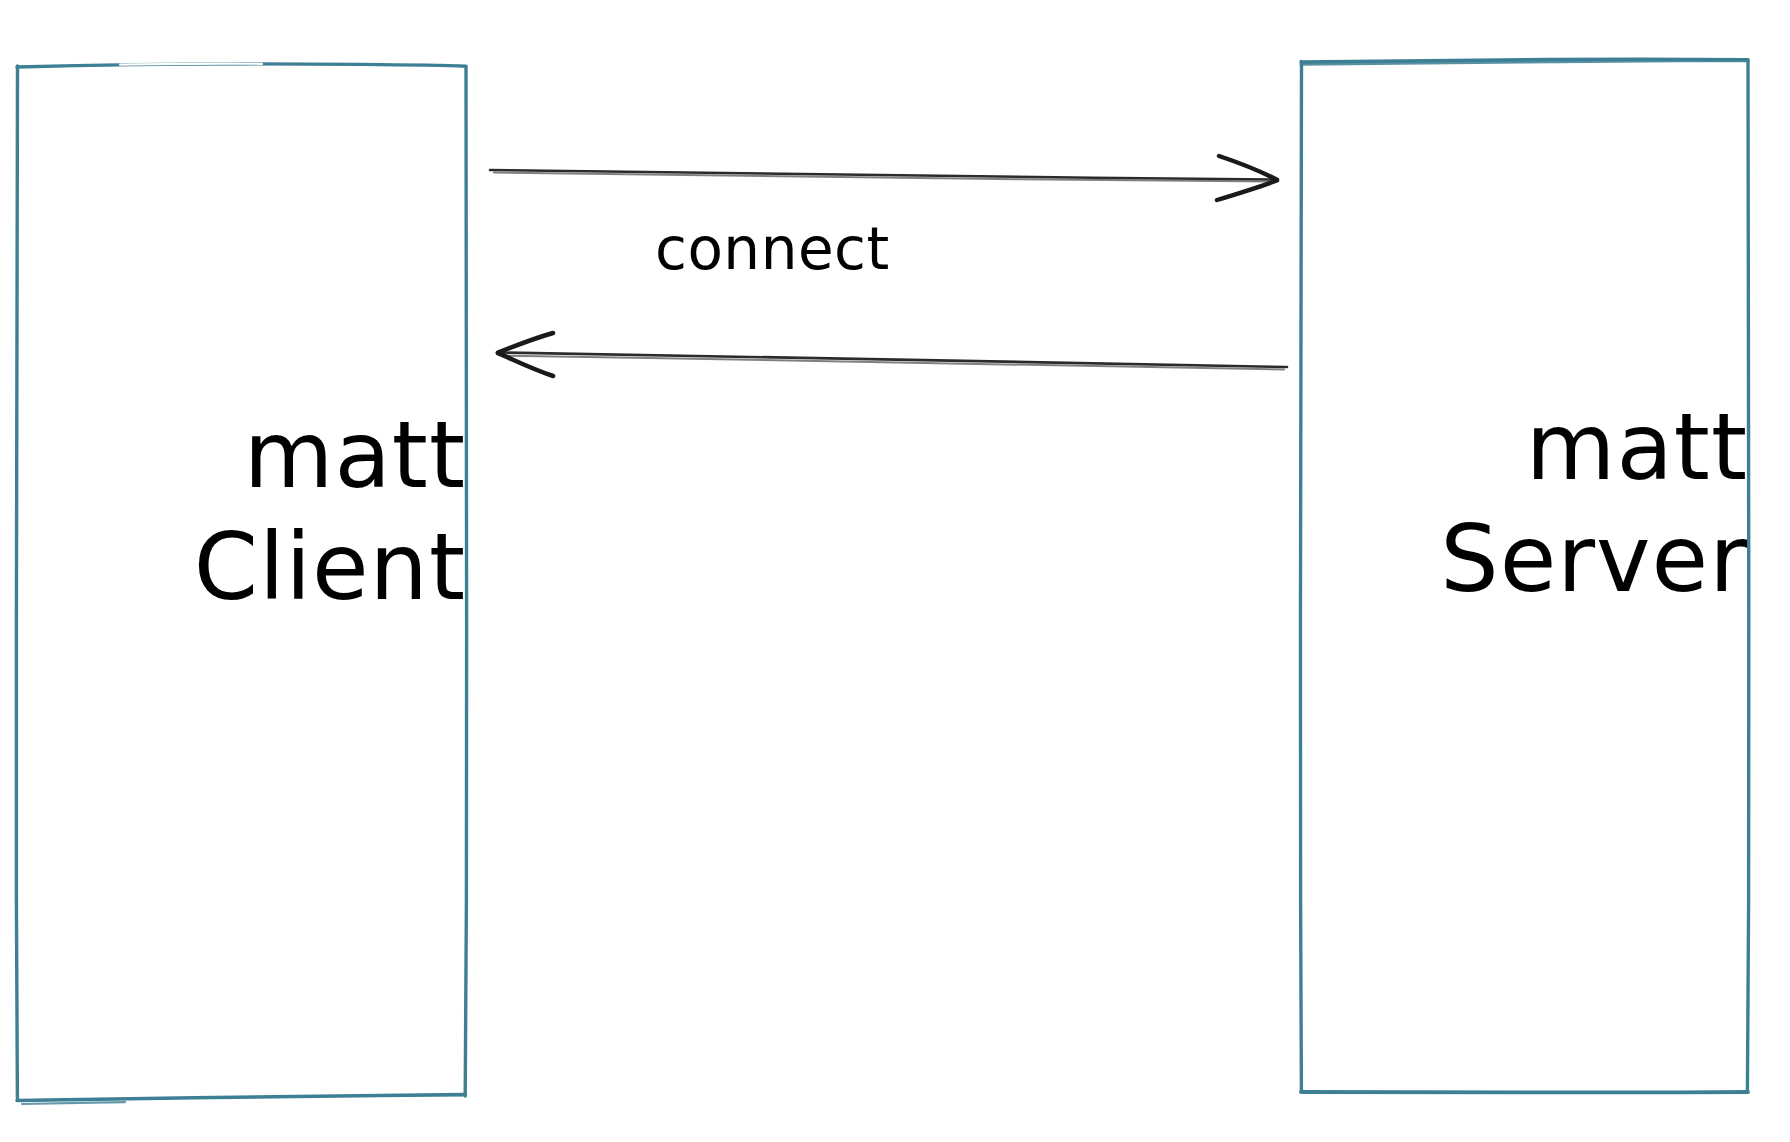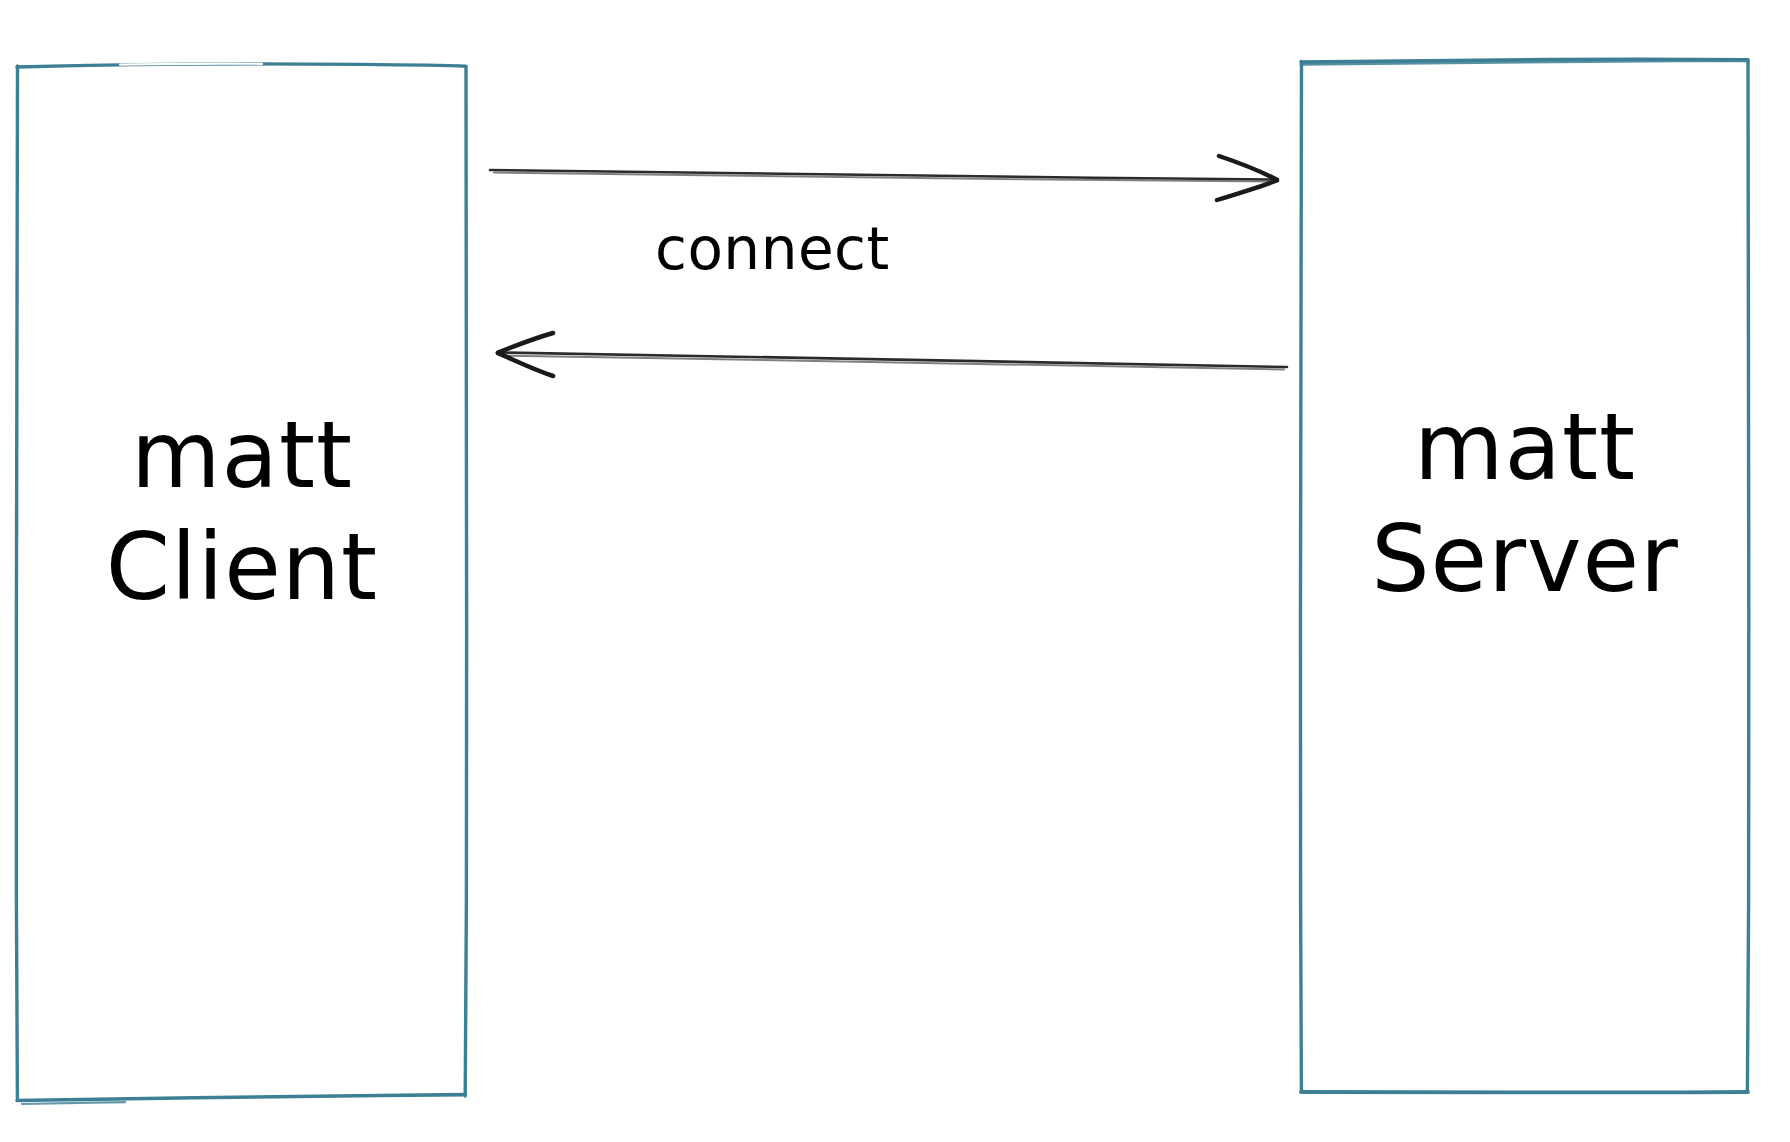--- a/index.html
+++ b/index.html
@@ -19,21 +19,21 @@
   }
   #sketch {
     position: absolute;
     left: 0;
     top: 0;
     width: 1790px;
     height: 1142px;
   }
   .node-label {
     position: absolute;
-    text-align: center;
+    text-align: right;
     color: #000000;
     font-family: "DejaVu Sans", sans-serif;
     font-size: 92px;
     line-height: 1.22;
     font-weight: 500;
     letter-spacing: 1px;
     white-space: pre-line;
     pointer-events: none;
   }
   #client-label {

